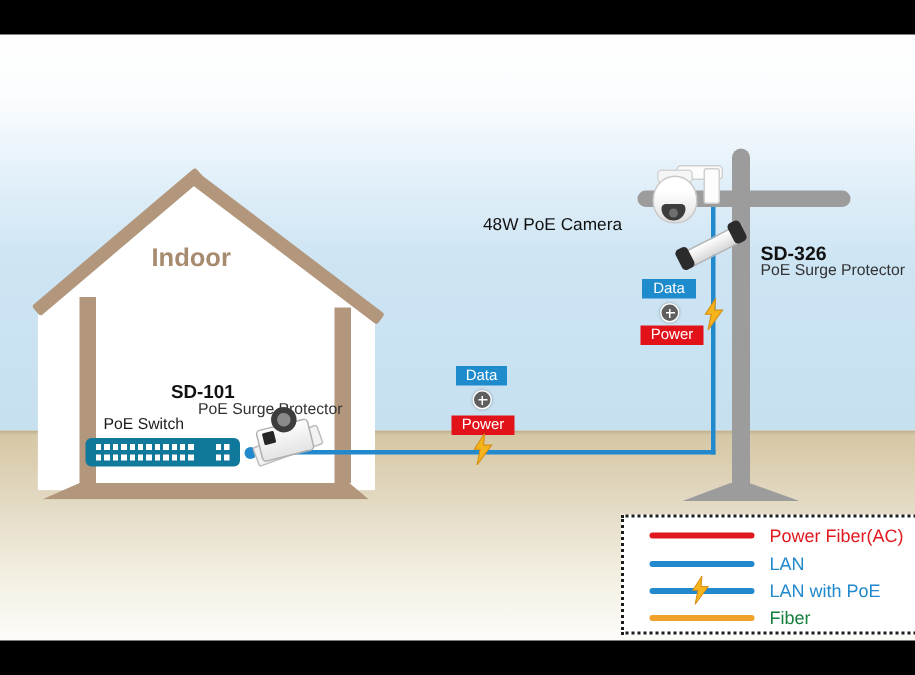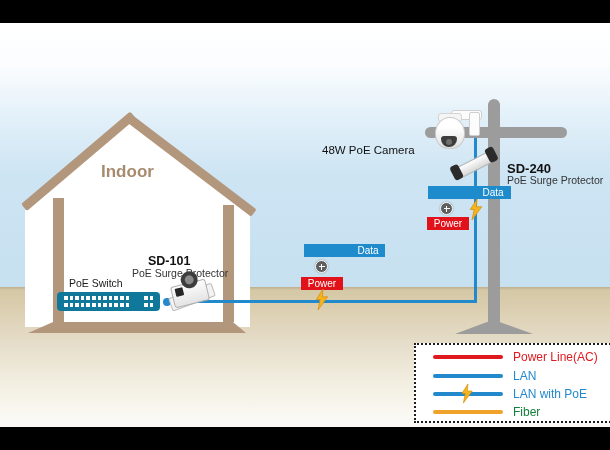--- a/index.html
+++ b/index.html
@@ -34,21 +34,21 @@
   .switch{left:57px;top:292px;width:103px;height:19px;background:#10799b;border-radius:4px;}
   .port-row{position:absolute;left:7px;width:66px;height:4px;
        background:repeating-linear-gradient(90deg,#fff 0 3.6px,rgba(0,0,0,0) 3.6px 5.6px);}
   .port-row.r1{top:4px;} .port-row.r2{top:10.5px;}
   .port-block{position:absolute;right:7px;width:9px;height:10.5px;}
   .port-block .port-row{left:0;width:9px;}
   .switch-label{left:69px;top:277px;font-size:10.5px;color:#1a1a1a;}
 
   
   .model-label{font-weight:bold;color:#111;}
-  .sd101-model{left:148px;top:254px;font-size:12.5px;}
+  .sd101-model{left:114px;top:254px;font-size:12.5px;}
   .sd101-desc{left:132px;top:267px;font-size:10.5px;color:#333;}
   .sd201-model{left:507px;top:161px;font-size:13px;}
   .sd201-desc{left:507px;top:174px;font-size:10.5px;color:#333;}
   .camera-label{left:322px;top:144px;font-size:11.5px;color:#111;}
 
   
   .sd101-dev{left:170px;top:276px;width:44px;height:34px;transform:rotate(-14deg);}
   .sd101-plate{position:absolute;left:-2px;top:14px;width:44px;height:12px;background:#f2f2f2;
        border:1px solid #bdbdbd;border-radius:2px;transform:rotate(-6deg);}
   .sd101-body{position:absolute;left:2px;top:6px;width:34px;height:20px;background:linear-gradient(#fdfdfd,#e4e4e4);
@@ -80,21 +80,21 @@
 
   
   .sd201-dev{left:450px;top:156px;width:48px;height:15px;transform:rotate(-27deg);}
   .sd201-body{position:absolute;left:6px;top:2.5px;width:36px;height:10px;
        background:linear-gradient(#ffffff,#d8d8d8);border:1px solid #b5b5b5;border-radius:2px;}
   .sd201-cap{position:absolute;top:0;width:9px;height:15px;background:#2b2b2b;border-radius:3px;}
   .cap-l{left:0;} .cap-r{right:0;}
 
   
   .badge{font-size:10px;color:#fff;padding:1px 0;text-align:center;line-height:11px;height:11px;}
-  .badge-data{background:#1e8bcd;width:36px;padding-left:47px;}
+  .badge-data{background:#1e8bcd;width:36px;}
   .badge-power{background:#e1121a;width:42px;}
   .b-data-mid{left:304px;top:244px;width:34px;}
   .b-power-mid{left:301px;top:277px;}
   .b-data-right{left:428px;top:186px;}
   .b-power-right{left:427px;top:217px;}
 
   .plus{width:11px;height:11px;border-radius:50%;background:#5f5f5f;border:1.5px solid #fff;
        box-shadow:0 0 2px rgba(0,0,0,.35);}
   .plus::before,.plus::after{content:"";position:absolute;background:#fff;}
   .plus::before{left:2.5px;top:4.75px;width:6px;height:1.6px;}
@@ -167,42 +167,42 @@
   <div class="abs cam-dome"></div>
   <div class="abs cam-lens"></div>
   <div class="abs cam-lens-eye"></div>
   <div class="abs camera-label">48W PoE Camera</div>
 
   <div class="abs sd201-dev">
     <div class="sd201-body"></div>
     <div class="sd201-cap cap-l"></div>
     <div class="sd201-cap cap-r"></div>
   </div>
-  <div class="abs model-label sd201-model">SD-240</div>
+  <div class="abs model-label sd201-model">SD-326</div>
   <div class="abs sd201-desc">PoE Surge Protector</div>
 
   <div class="abs badge badge-data b-data-mid">Data</div>
   <div class="abs plus plus-mid"></div>
   <div class="abs badge badge-power b-power-mid">Power</div>
 
   <div class="abs badge badge-data b-data-right">Data</div>
   <div class="abs plus plus-right"></div>
   <div class="abs badge badge-power b-power-right">Power</div>
 
   <svg class="abs bolt bolt-mid" viewBox="0 0 14 20">
     <polygon points="8,0 1.5,10 5.2,10 3.2,20 12.5,7.4 7.4,7.4" fill="#f5b31c" stroke="#d68e12" stroke-width="0.7"></polygon>
   </svg>
   <svg class="abs bolt bolt-right" viewBox="0 0 14 20">
     <polygon points="8,0 1.5,10 5.2,10 3.2,20 12.5,7.4 7.4,7.4" fill="#f5b31c" stroke="#d68e12" stroke-width="0.7"></polygon>
   </svg>
 
   <div class="abs legend">
     <div class="legend-row">
       <div class="legend-line ll-red"></div>
-      <div class="legend-text lt-red">Power Line(AC)</div>
+      <div class="legend-text lt-red">Power Fiber(AC)</div>
     </div>
     <div class="legend-row">
       <div class="legend-line ll-blue"></div>
       <div class="legend-text lt-blue">LAN</div>
     </div>
     <div class="legend-row">
       <div class="legend-line ll-blue"></div>
       <svg class="legend-bolt" viewBox="0 0 14 20">
         <polygon points="8,0 1.5,10 5.2,10 3.2,20 12.5,7.4 7.4,7.4" fill="#f5b31c" stroke="#d68e12" stroke-width="0.7"></polygon>
       </svg>

